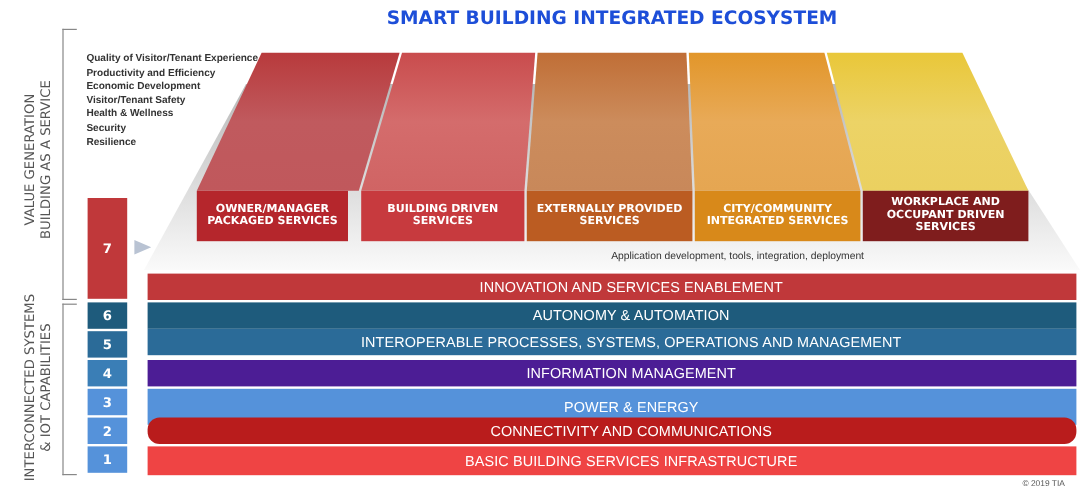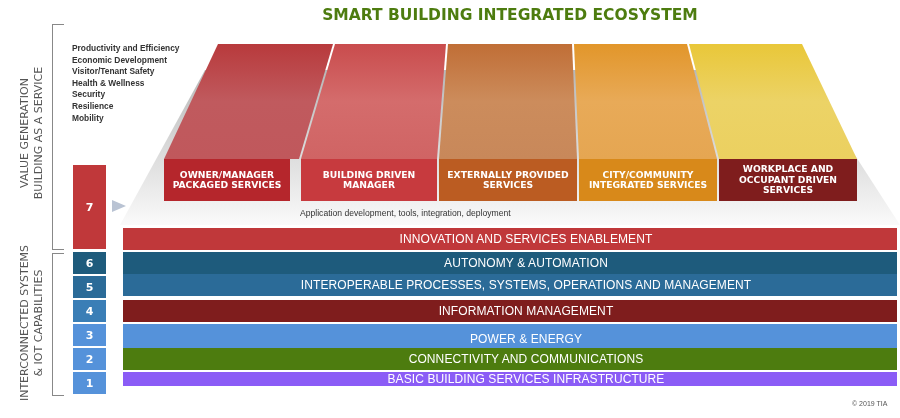--- a/index.html
+++ b/index.html
@@ -2,21 +2,21 @@
 <html><head>
 <meta charset="utf-8">
 <style>
   * { box-sizing: border-box; margin: 0; padding: 0; }
   html, body { width: 900px; height: 418px; background: #ffffff; overflow: hidden; }
   body { position: relative; font-family: "Liberation Sans", sans-serif; color: #333; }
 
   .title {
     position: absolute; left: 300px; top: 6px; width: 420px; text-align: center;
     font-family: "DejaVu Sans", sans-serif; font-size: 15.5px; font-weight: bold;
-    color: #4d7c0f; letter-spacing: 0px;
+    color: #1d4ed8; letter-spacing: 0px;
   }
 
   .bracket { position: absolute; border-left: 1.5px solid #888; border-top: 1.5px solid #888; border-bottom: 1.5px solid #888; }
   .vlabel {
     position: absolute; transform: rotate(-90deg); transform-origin: center center;
     text-align: center; font-family: "DejaVu Sans", sans-serif; font-size: 11px;
     color: #555; line-height: 14px; white-space: nowrap;
   }
 
   .attr-list { position: absolute; left: 72px; top: 43px; font-size: 8.4px; line-height: 11.6px; color: #333; font-weight: bold; }
@@ -35,21 +35,21 @@
 
   .platform-shadow { position: absolute; left: 0; top: 0; width: 900px; height: 260px; pointer-events: none; }
 
   .svc {
     position: absolute; top: 159px; height: 42px; color: #fff;
     font-family: "DejaVu Sans", sans-serif; font-size: 9.2px; font-weight: bold;
     display: flex; align-items: center; justify-content: center; text-align: center; line-height: 10.5px;
     padding: 0 4px;
   }
 
-  .app-dev { position: absolute; left: 300px; top: 208px; width: 420px; text-align: left; font-size: 8.6px; color: #333; }
+  .app-dev { position: absolute; left: 300px; top: 208px; width: 420px; text-align: right; font-size: 8.6px; color: #333; }
   .arrow { position: absolute; left: 112px; top: 200px; width: 0; height: 0;
     border-top: 6px solid transparent; border-bottom: 6px solid transparent; border-left: 14px solid #b9c3d3; }
   .copyright { position: absolute; left: 852px; top: 400px; font-size: 7px; color: #555; white-space: nowrap; }
 </style>
 </head>
 <body>
 
 <div class="title">SMART BUILDING INTEGRATED ECOSYSTEM</div>
 
 <svg class="platform-shadow" viewBox="0 0 900 260" width="900" height="260">
@@ -89,60 +89,60 @@
   <polygon points="205,70 800,70 900,225 120,225" fill="url(#shadowGrad)"></polygon>
 
   <polygon points="218,44 333,44 299,159 164,159" fill="url(#g0)"></polygon>
   <polygon points="335,44 446,44 437,159 301,159" fill="url(#g1)"></polygon>
   <polygon points="448,44 572,44 577,159 439,159" fill="url(#g2)"></polygon>
   <polygon points="574,44 687,44 717,159 579,159" fill="url(#g3)"></polygon>
   <polygon points="689,44 802,44 857,159 719,159" fill="url(#g4)"></polygon>
 </svg>
 
 <div class="svc" style="left:164px;width:126px;background:#b5262c;">OWNER/MANAGER PACKAGED SERVICES</div>
-<div class="svc" style="left:301px;width:136px;background:#c73a3e;">BUILDING DRIVEN MANAGER</div>
+<div class="svc" style="left:301px;width:136px;background:#c73a3e;">BUILDING DRIVEN SERVICES</div>
 <div class="svc" style="left:439px;width:138px;background:#bb5c22;">EXTERNALLY PROVIDED SERVICES</div>
 <div class="svc" style="left:579px;width:138px;background:#d8891a;">CITY/COMMUNITY INTEGRATED SERVICES</div>
 <div class="svc" style="left:719px;width:138px;background:#7f1d1d;">WORKPLACE AND OCCUPANT DRIVEN SERVICES</div>
 
 <div class="app-dev">Application development, tools, integration, deployment</div>
 
 <div class="bracket" style="left:52px;top:24px;width:12px;height:226px;"></div>
 <div class="bracket" style="left:52px;top:253px;width:12px;height:143px;"></div>
 
 <div class="vlabel" style="left:-77px;top:118px;width:220px;height:30px;">
   <div>VALUE GENERATION</div>
   <div>BUILDING AS A SERVICE</div>
 </div>
 <div class="vlabel" style="left:-77px;top:308px;width:220px;height:30px;">
   <div>INTERCONNECTED SYSTEMS</div>
   <div>&amp; IOT CAPABILITIES</div>
 </div>
 
 <div class="attr-list">
+  <div>Quality of Visitor/Tenant Experience</div>
   <div>Productivity and Efficiency</div>
   <div>Economic Development</div>
   <div>Visitor/Tenant Safety</div>
   <div>Health &amp; Wellness</div>
   <div>Security</div>
   <div>Resilience</div>
-  <div>Mobility</div>
 </div>
 
 <div class="arrow"></div>
 
 <div class="num" style="top:165px;height:84px;background:#c0383a;">7</div>
 <div class="num" style="top:252px;height:22px;background:#1e5b7c;">6</div>
 <div class="num" style="top:276px;height:22px;background:#2b6b98;">5</div>
 <div class="num" style="top:300px;height:22px;background:#3a7eb6;">4</div>
 <div class="num" style="top:324px;height:22px;background:#5592da;">3</div>
 <div class="num" style="top:348px;height:22px;background:#5592da;">2</div>
 <div class="num" style="top:372px;height:22px;background:#5592da;">1</div>
 
 <div class="bar" style="top:228px;height:22px;background:#c0383a;">INNOVATION AND SERVICES ENABLEMENT</div>
 <div class="bar" style="top:252px;height:22px;background:#1e5b7c;">AUTONOMY &amp; AUTOMATION</div>
 <div class="bar" style="top:274px;height:22px;background:#2b6b98;">INTEROPERABLE PROCESSES, SYSTEMS, OPERATIONS AND MANAGEMENT</div>
-<div class="bar" style="top:300px;height:22px;background:#7f1d1d;">INFORMATION MANAGEMENT</div>
+<div class="bar" style="top:300px;height:22px;background:#4c1d95;">INFORMATION MANAGEMENT</div>
 <div class="bar" style="top:324px;height:30px;background:#5592da;">POWER &amp; ENERGY</div>
-<div class="bar" style="top:348px;height:22px;background:#4d7c0f;">CONNECTIVITY AND COMMUNICATIONS</div>
-<div class="bar" style="top:372px;height:14px;background:#8b5cf6;">BASIC BUILDING SERVICES INFRASTRUCTURE</div>
+<div class="bar" style="top:348px;height:22px;background:#b91c1c;border-radius:10px;">CONNECTIVITY AND COMMUNICATIONS</div>
+<div class="bar" style="top:372px;height:24px;background:#ef4444;">BASIC BUILDING SERVICES INFRASTRUCTURE</div>
 
 <div class="copyright">© 2019 TIA</div>
 
 </body></html>

